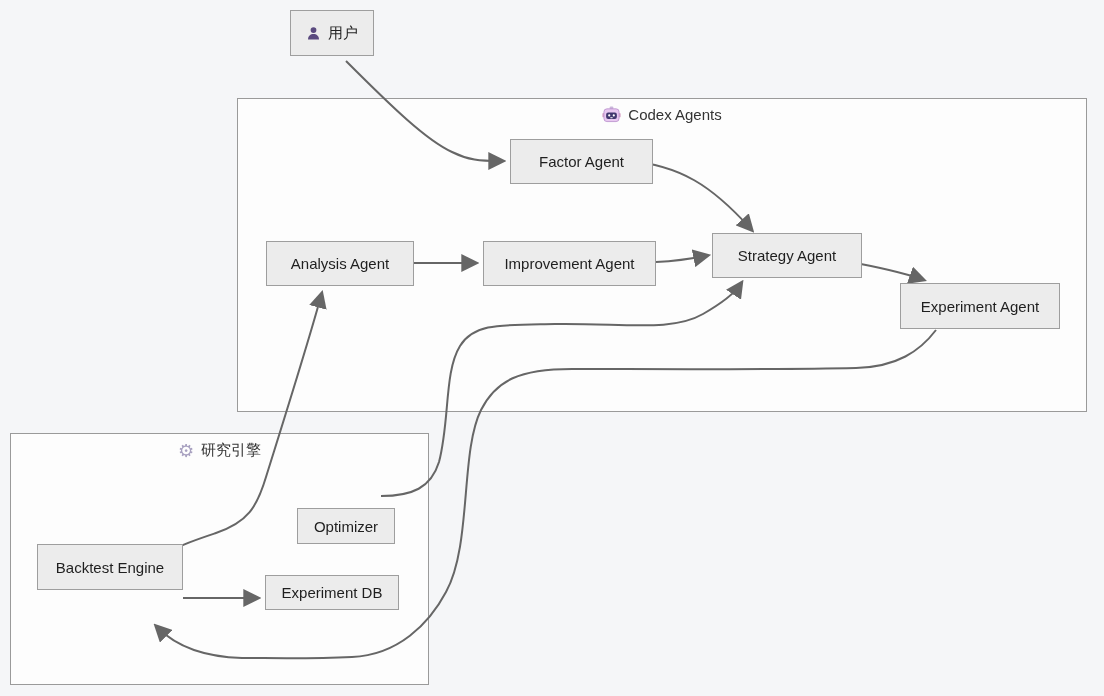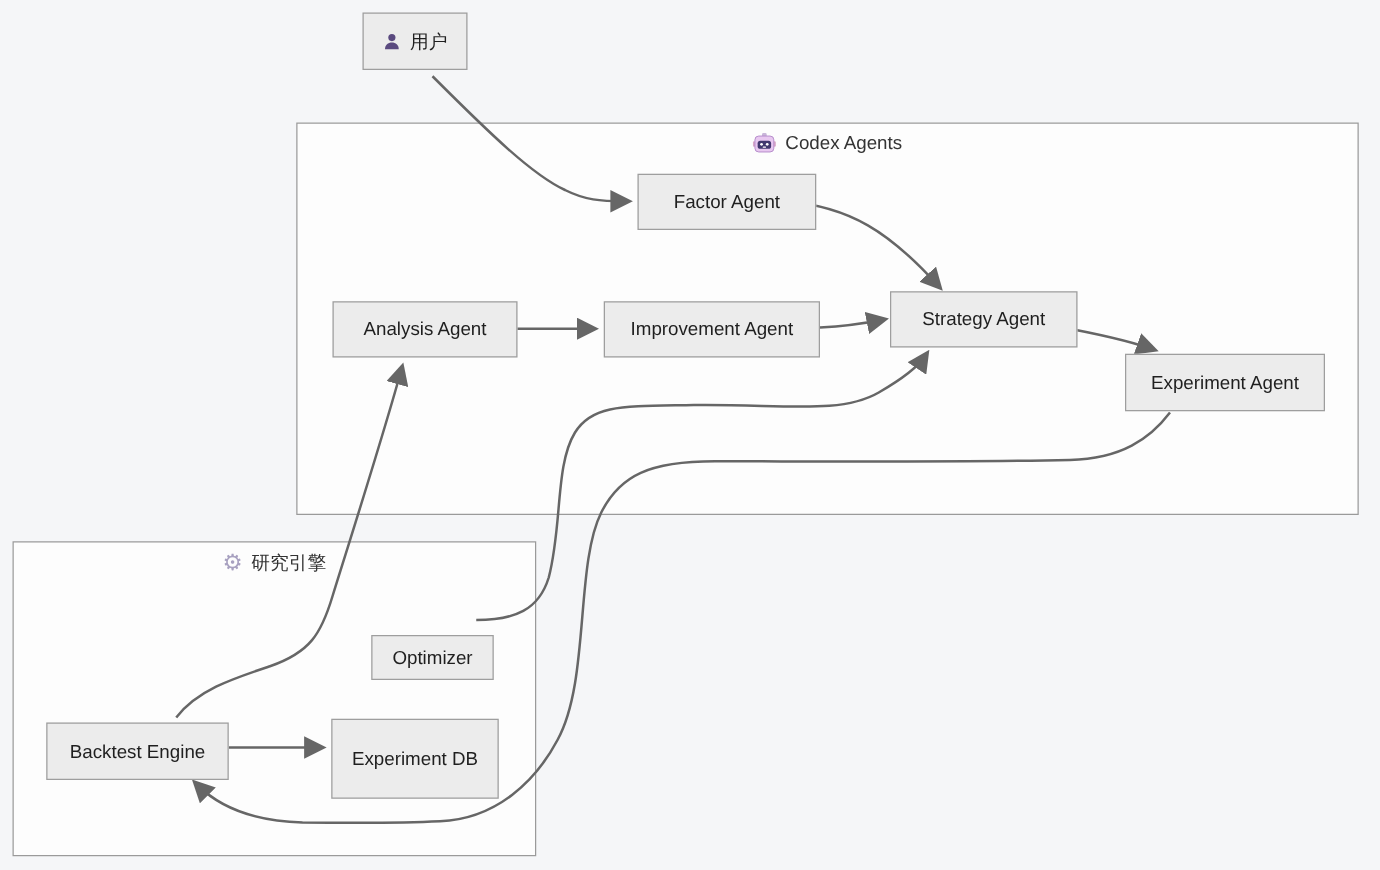--- a/index.html
+++ b/index.html
@@ -124,21 +124,21 @@
   </div>
 
   <div class="node" style="left:900px;top:283px;width:160px;height:46px;">
     <span>Experiment Agent</span>
   </div>
 
   <div class="node" style="left:297px;top:472px;width:98px;height:36px;margin-top:36px;">
     <span>Optimizer</span>
   </div>
 
-  <div class="node" style="left:37px;top:578px;width:146px;height:46px;">
+  <div class="node" style="left:37px;top:544px;width:146px;height:46px;">
     <span>Backtest Engine</span>
   </div>
 
-  <div class="node" style="left:265px;top:575px;width:134px;height:64px;">
+  <div class="node" style="left:265px;top:575px;width:134px;height:35px;">
     <span>Experiment DB</span>
   </div>
 
 </div>
 
 </body></html>

